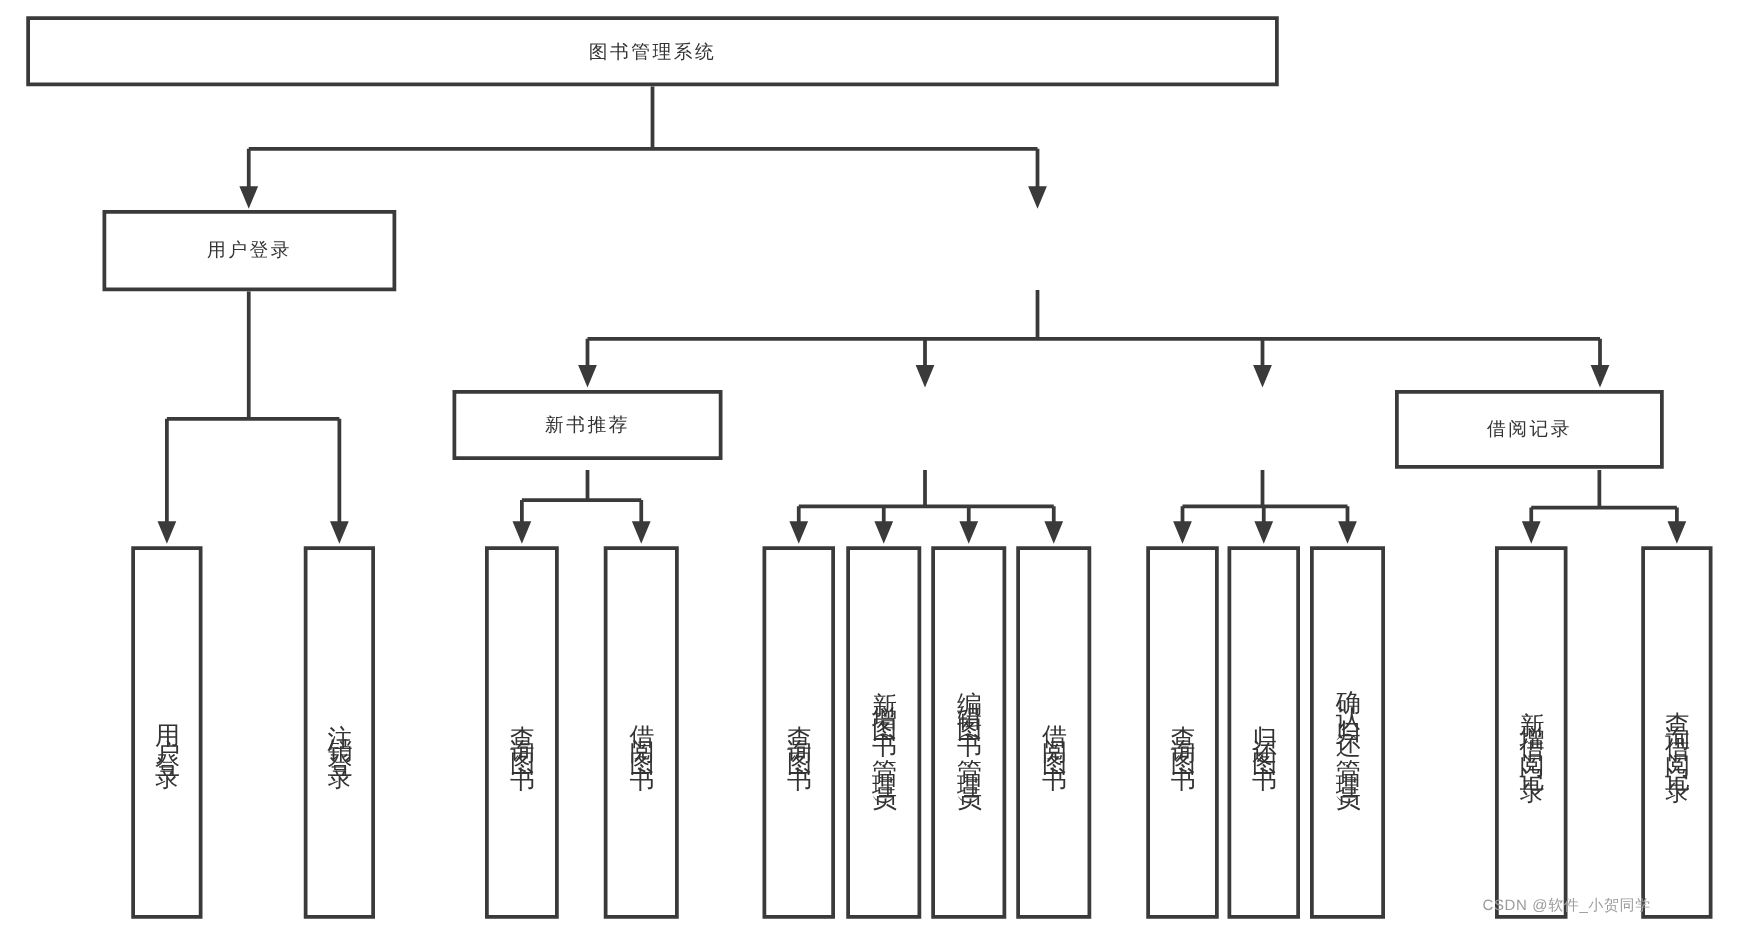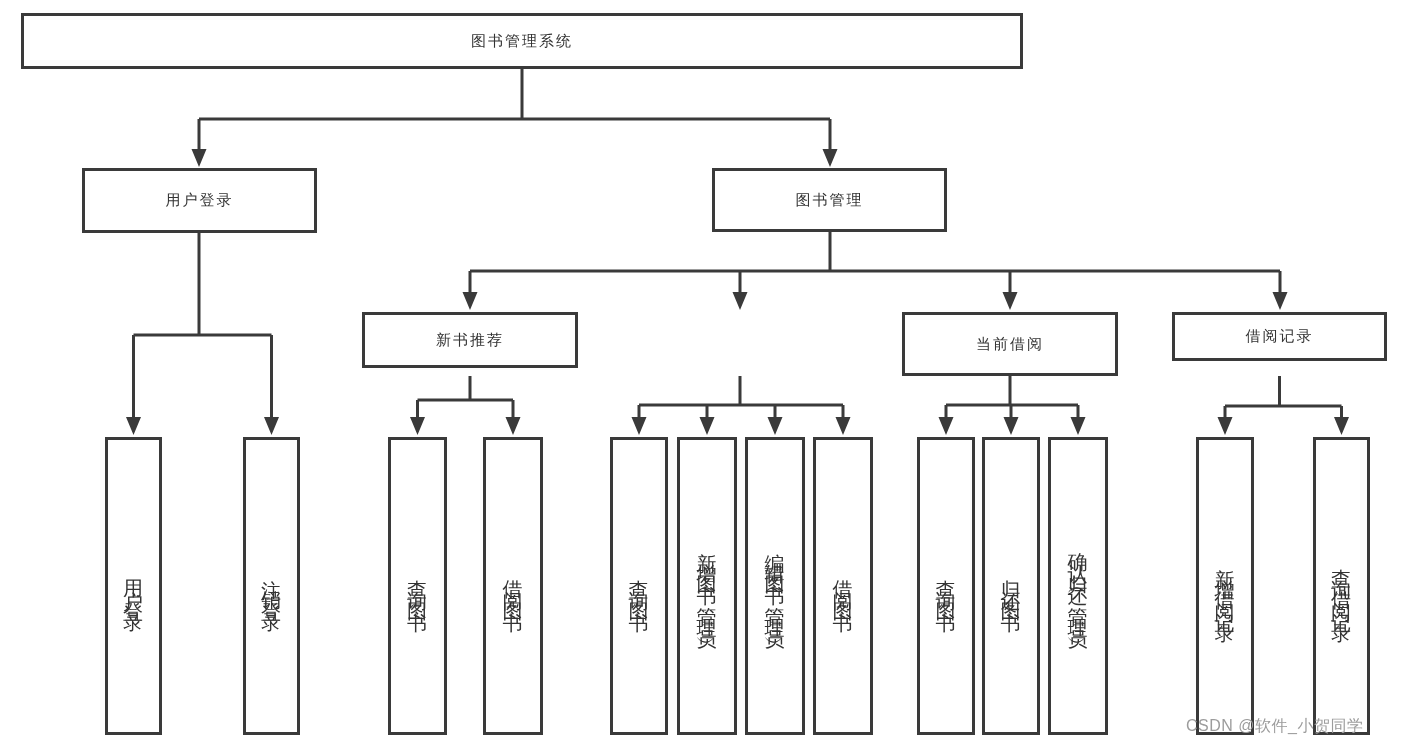--- a/index.html
+++ b/index.html
@@ -23,21 +23,21 @@
     display:flex;align-items:center;justify-content:center;
     text-align:center;z-index:2;
   }
   .nh{font-size:15px;letter-spacing:2px;}
   .nv{
     top:437px;height:298px;font-size:20px;letter-spacing:11px;
     writing-mode:vertical-rl;text-orientation:mixed;line-height:1;
   }
   .watermark{
     position:absolute;left:1186px;top:716px;z-index:5;
-    color:var(--wm);font-size:16px;letter-spacing:0.5px;white-space:nowrap;
+    color:var(--wm);font-size:12px;letter-spacing:0.5px;white-space:nowrap;
   }
 </style>
 </head>
 <body>
 
 <div class="stage">
 
   <svg class="wires" width="1405" height="747" viewBox="0 0 1405 747">
     <path class="ln" d="
       M522,69 V119 M199,119 H830 M199,119 V152 M830,119 V152
@@ -65,25 +65,23 @@
       M938.5,417 L953.5,417 L946,435 Z
       M1003.5,417 L1018.5,417 L1011,435 Z
       M1070.5,417 L1085.5,417 L1078,435 Z
       M1217.5,417 L1232.5,417 L1225,435 Z
       M1334,417 L1349,417 L1341.5,435 Z"></path>
   </svg>
 
   <div class="node nh" style="left:21px;top:13px;width:1002px;height:56px">图书管理系统</div>
 
   <div class="node nh" style="left:82px;top:168px;width:235px;height:65px">用户登录</div>
-  <div class="node nh" style="left:712px;top:168px;width:235px;height:64px">图书管理</div>
 
   <div class="node nh" style="left:362px;top:312px;width:216px;height:56px">新书推荐</div>
-  <div class="node nh" style="left:902px;top:312px;width:216px;height:64px">当前借阅</div>
-  <div class="node nh" style="left:1172px;top:312px;width:215px;height:49px">借阅记录</div>
+  <div class="node nh" style="left:1116px;top:312px;width:215px;height:63px">借阅记录</div>
 
   <div class="node nv" style="left:105px;width:57px">用户登录</div>
   <div class="node nv" style="left:243px;width:57px">注销登录</div>
 
   <div class="node nv" style="left:388px;width:59px">查询图书</div>
   <div class="node nv" style="left:483px;width:60px">借阅图书</div>
 
   <div class="node nv" style="left:610px;width:58px">查询图书</div>
   <div class="node nv" style="left:677px;width:60px">新增图书（管理员）</div>
   <div class="node nv" style="left:745px;width:60px">编辑图书（管理员）</div>

